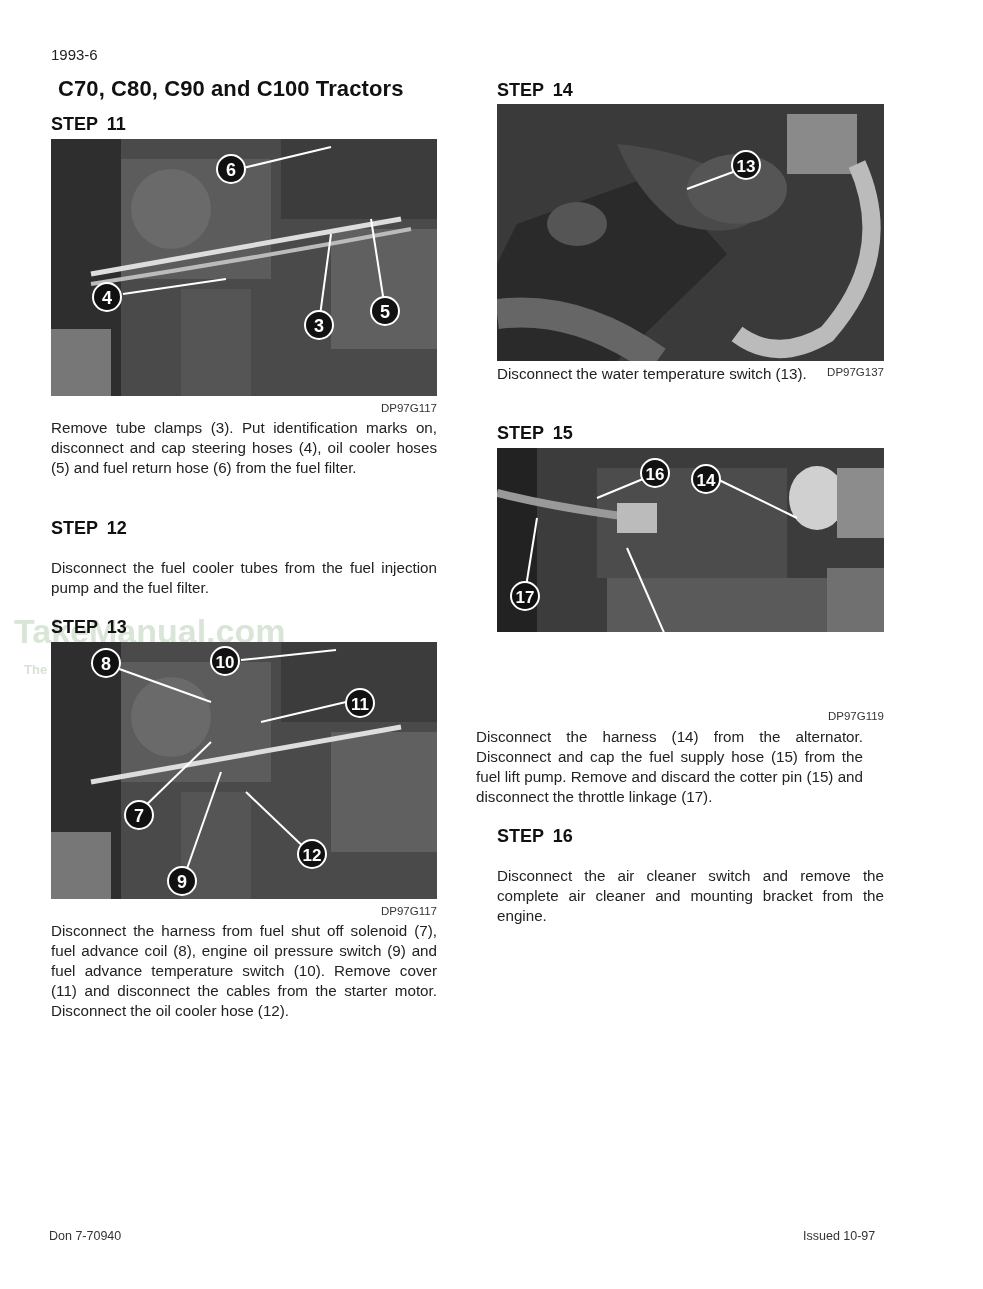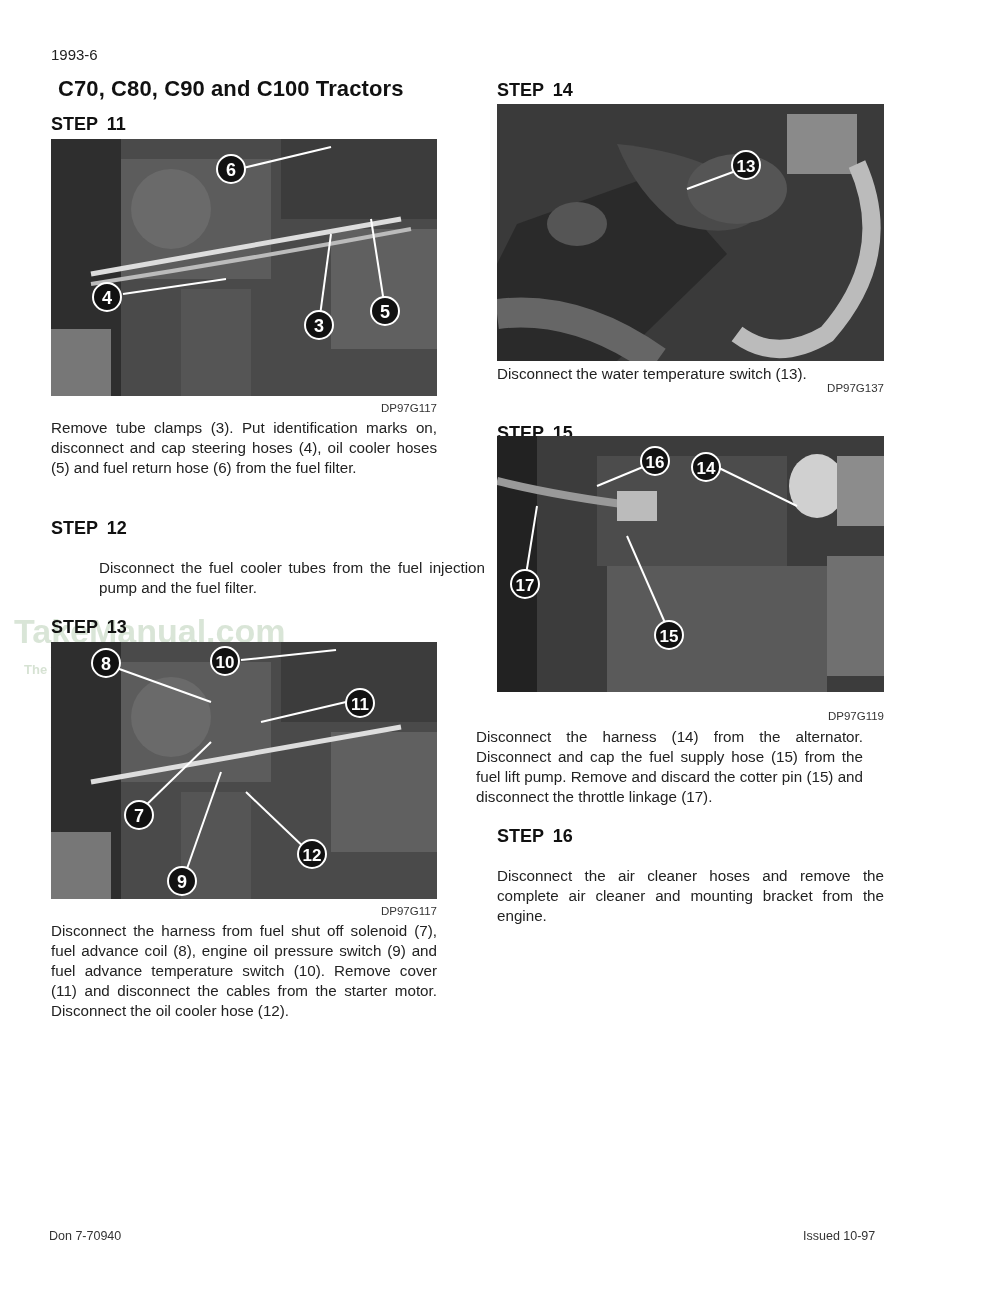--- a/index.html
+++ b/index.html
@@ -55,21 +55,21 @@
     <g>
         <circle cx="334" cy="172" r="14" fill="#111" stroke="#fff" stroke-width="2"></circle>
         <text x="334" y="179" font-size="18" font-weight="bold" fill="#fff" text-anchor="middle" font-family="Liberation Sans, sans-serif">5</text>
       </g>
   </svg>
 </div>
 <div class="abs fig" style="left:337px;top:402px;">DP97G117</div>
 <div class="abs para" style="left:51px;top:418px;width:386px;">Remove tube clamps (3). Put identification marks on, disconnect and cap steering hoses (4), oil cooler hoses (5) and fuel return hose (6) from the fuel filter.</div>
 
 <div class="abs step" style="left:51px;top:518px;text-align:right;">STEP 12</div>
-<div class="abs para" style="left:51px;top:558px;width:386px;margin-left:48px;">Disconnect the fuel cooler tubes from the fuel injection pump and the fuel filter.</div>
+<div class="abs para" style="left:51px;top:558px;width:386px;">Disconnect the fuel cooler tubes from the fuel injection pump and the fuel filter.</div>
 
 <div class="abs watermark">TakeManual.com</div>
 <div class="abs watermark2">The way</div>
 
 <div class="abs step" style="left:51px;top:617px;">STEP 13</div>
 <div class="abs photo" style="left:51px;top:642px;width:386px;height:257px;">
   <svg width="386" height="257" viewBox="0 0 386 257">
     <rect width="386" height="257" fill="#4a4a4a"></rect>
     <rect x="0" y="0" width="70" height="257" fill="#2e2e2e"></rect>
     <rect x="70" y="20" width="150" height="120" fill="#5c5c5c"></rect>
@@ -125,25 +125,25 @@
     <rect x="290" y="10" width="70" height="60" fill="#8a8a8a"></rect>
     <path d="M360 60 Q400 150 330 230 Q280 260 240 230" stroke="#bbb" stroke-width="18" fill="none"></path>
     <path d="M0 210 Q80 200 160 257" stroke="#666" stroke-width="30" fill="none"></path>
     <line x1="236" y1="68" x2="190" y2="85" stroke="#fff" stroke-width="2"></line>
     <g>
         <circle cx="249" cy="61" r="14" fill="#111" stroke="#fff" stroke-width="2"></circle>
         <text x="249" y="68" font-size="17" font-weight="bold" fill="#fff" text-anchor="middle" font-family="Liberation Sans, sans-serif">13</text>
       </g>
   </svg>
 </div>
-<div class="abs fig" style="left:784px;top:382px;">DP97G137</div>
+<div class="abs fig" style="left:784px;top:366px;">DP97G137</div>
 <div class="abs para" style="left:497px;top:364px;width:387px;text-align:left;">Disconnect the water temperature switch (13).</div>
 
 <div class="abs step" style="left:497px;top:423px;">STEP 15</div>
-<div class="abs photo" style="left:497px;top:436px;width:387px;height:256px;">
+<div class="abs photo" style="left:497px;top:448px;width:387px;height:184px;">
   <svg width="387" height="256" viewBox="0 0 387 256">
     <rect width="387" height="256" fill="#3c3c3c"></rect>
     <rect x="0" y="0" width="40" height="256" fill="#222"></rect>
     <rect x="100" y="20" width="190" height="110" fill="#4c4c4c"></rect>
     <rect x="110" y="130" width="220" height="126" fill="#5a5a5a"></rect>
     <ellipse cx="320" cy="50" rx="28" ry="32" fill="#d0d0d0"></ellipse>
     <rect x="340" y="20" width="47" height="70" fill="#8c8c8c"></rect>
     <rect x="330" y="120" width="57" height="120" fill="#707070"></rect>
     <path d="M0 45 Q60 60 140 70" stroke="#999" stroke-width="8" fill="none"></path>
     <rect x="120" y="55" width="40" height="30" fill="#bbb"></rect>
@@ -166,16 +166,16 @@
     <g>
         <circle cx="172" cy="199" r="14" fill="#111" stroke="#fff" stroke-width="2"></circle>
         <text x="172" y="206" font-size="17" font-weight="bold" fill="#fff" text-anchor="middle" font-family="Liberation Sans, sans-serif">15</text>
       </g>
   </svg>
 </div>
 <div class="abs fig" style="left:784px;top:710px;">DP97G119</div>
 <div class="abs para" style="left:476px;top:727px;width:387px;">Disconnect the harness (14) from the alternator. Disconnect and cap the fuel supply hose (15) from the fuel lift pump. Remove and discard the cotter pin (15) and disconnect the throttle linkage (17).</div>
 
 <div class="abs step" style="left:497px;top:826px;">STEP 16</div>
-<div class="abs para" style="left:497px;top:866px;width:387px;">Disconnect the air cleaner hoses and remove the complete air cleaner and mounting bracket from the engine.</div>
+<div class="abs para" style="left:497px;top:866px;width:387px;">Disconnect the air cleaner switch and remove the complete air cleaner and mounting bracket from the engine.</div>
 
 <div class="abs foot" style="left:49px;top:1229px;">Don 7-70940</div>
 <div class="abs foot" style="left:803px;top:1229px;">Issued 10-97</div>
 
 </body></html>

